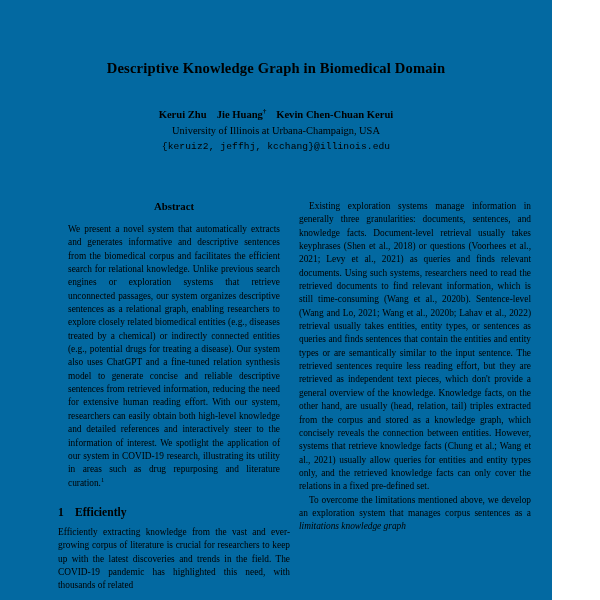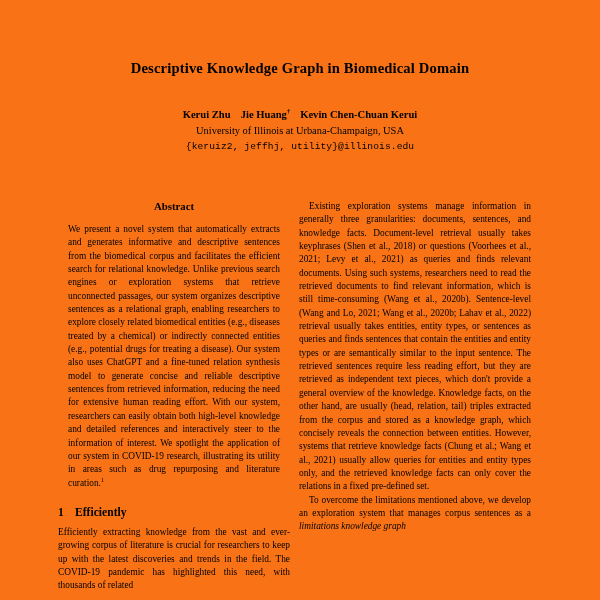--- a/index.html
+++ b/index.html
@@ -10,23 +10,23 @@
   body {
     width: 600px;
     height: 600px;
     overflow: hidden;
     font-family: "Liberation Serif", "DejaVu Serif", serif;
     color: #000000;
     -webkit-font-smoothing: antialiased;
   }
   .page {
     position: relative;
-    width: 600px;
+    width: 552px;
     height: 600px;
-    background: #f97316;
+    background: #0369a1;
     box-sizing: border-box;
     padding: 0 58px;
   }
   .paper-title {
     margin: 0;
     padding-top: 60px;
     text-align: center;
     font-size: 14.6px;
     font-weight: bold;
     letter-spacing: 0.15px;
@@ -126,21 +126,21 @@
 
 <div class="page">
 
   <h1 class="paper-title">Descriptive Knowledge Graph in Biomedical Domain</h1>
 
   <div class="authors">
     <span class="author"><span>Kerui Zhu</span><sup></sup></span><span class="author"><span>Jie Huang</span><sup>†</sup></span><span class="author"><span>Kevin Chen-Chuan Kerui</span><sup></sup></span>
   </div>
 
   <div class="affiliation">University of Illinois at Urbana-Champaign, USA</div>
-  <div class="emails">{keruiz2, jeffhj, utility}@illinois.edu</div>
+  <div class="emails">{keruiz2, jeffhj, kcchang}@illinois.edu</div>
 
   <div class="columns">
 
     <div class="col">
       <div class="abstract-wrap">
         <div class="abstract-heading">Abstract</div>
         <p class="body-text"><span>We present a novel system that automatically extracts and generates informative and descriptive sentences from the biomedical corpus and facilitates the efficient search for relational knowledge. Unlike previous search engines or exploration systems that retrieve unconnected passages, our system organizes descriptive sentences as a relational graph, enabling researchers to explore closely related biomedical entities (e.g., diseases treated by a chemical) or indirectly connected entities (e.g., potential drugs for treating a disease). Our system also uses ChatGPT and a fine-tuned relation synthesis model to generate concise and reliable descriptive sentences from retrieved information, reducing the need for extensive human reading effort. With our system, researchers can easily obtain both high-level knowledge and detailed references and interactively steer to the information of interest. We spotlight the application of our system in COVID-19 research, illustrating its utility in areas such as drug repurposing and literature curation.</span><sup class="fn">1</sup></p>
       </div>
 
       <div class="section-heading"><span class="secnum">1</span><span>Efficiently</span></div>

